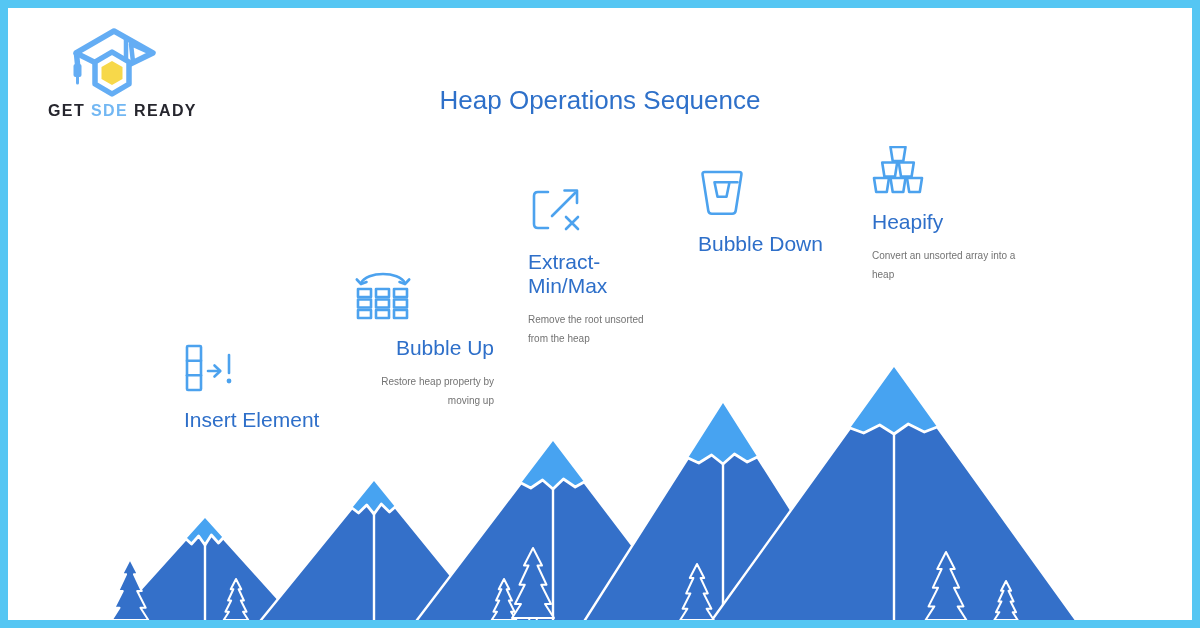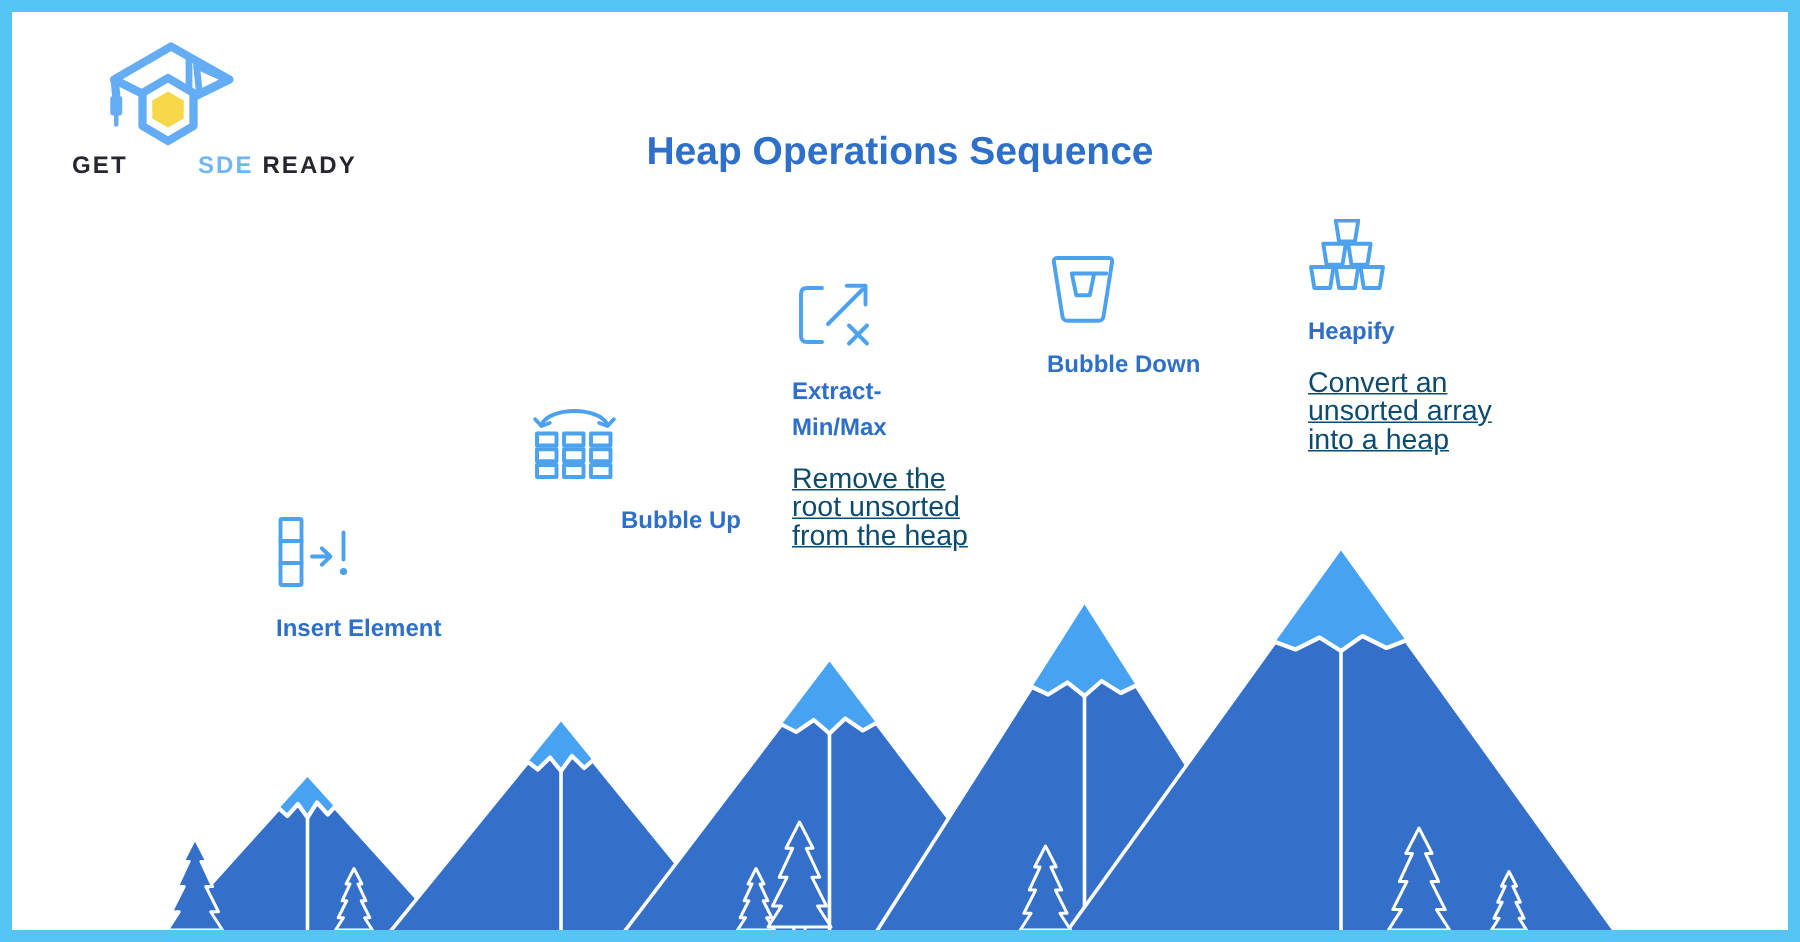--- a/index.html
+++ b/index.html
@@ -12,36 +12,36 @@
     position:absolute;inset:0;border:8px solid #55c6f3;
     z-index:60;pointer-events:none;
   }
   
   .logo{position:absolute;left:48px;top:24px;width:160px;z-index:5;}
   .logo-mark{display:block;margin-left:12px;}
   .logo-text{
     margin-top:2px;font-size:16px;font-weight:800;letter-spacing:1.4px;
     color:#26262e;white-space:nowrap;
   }
-  .logo-text .mid{color:#72b7f3;margin-left:41px;}
+  .logo-text .mid{color:#72b7f3;}
   
   .main-title{
     position:absolute;left:0;right:0;top:68px;text-align:center;
-    font-size:26px;font-weight:bold;color:#2e70c9;z-index:5;
+    font-size:26px;font-weight:normal;color:#2e70c9;z-index:5;
   }
   
   .step{position:absolute;z-index:5;}
   .step .icon{display:block;}
   .step h3{
-    margin:16px 0 0 0;font-size:16px;line-height:24px;font-weight:bold;
+    margin:16px 0 0 0;font-size:21px;line-height:24px;font-weight:normal;
     color:#2e6fc9;white-space:nowrap;
   }
   .step--extract h3{white-space:normal;max-width:104px;}
   .step p{
-    margin:12px 0 0 0;font-size:19px;line-height:19px;color:#0c4a6e;text-decoration:underline;
+    margin:12px 0 0 0;font-size:10px;line-height:19px;color:#737373;
   }
   .s1{left:184px;top:344px;width:135px;}
   .s2{left:354px;top:270px;width:140px;text-align:right;}
   .s3{left:528px;top:184px;width:130px;}
   .s4{left:698px;top:168px;width:140px;}
   .s5{left:872px;top:146px;width:152px;}
   .icon *{stroke:#4ca2ee;stroke-width:2.6;fill:none;
           stroke-linecap:round;stroke-linejoin:round;}
   .icon .fill{fill:#4ca2ee;stroke:none;}
   
@@ -101,20 +101,21 @@
     <rect x="4" y="29.5" width="13" height="8" stroke-width="2.3"></rect>
     <rect x="4" y="40" width="13" height="8" stroke-width="2.3"></rect>
     <rect x="22" y="19" width="13" height="8" stroke-width="2.3"></rect>
     <rect x="22" y="29.5" width="13" height="8" stroke-width="2.3"></rect>
     <rect x="22" y="40" width="13" height="8" stroke-width="2.3"></rect>
     <rect x="40" y="19" width="13" height="8" stroke-width="2.3"></rect>
     <rect x="40" y="29.5" width="13" height="8" stroke-width="2.3"></rect>
     <rect x="40" y="40" width="13" height="8" stroke-width="2.3"></rect>
   </svg>
   <h3>Bubble Up</h3>
+  <p>Restore heap property by moving up</p>
 </div>
 
 <div class="step s3 step--extract">
   <svg class="icon" width="56" height="50" viewBox="0 0 56 50">
     <path d="M20,8 H10 Q6,8 6,12 V40 Q6,44 10,44 H20"></path>
     <line x1="24" y1="32" x2="47" y2="9"></line>
     <path d="M36.5,6.5 H49 V19"></path>
     <path d="M38,33 L50,45 M50,33 L38,45"></path>
   </svg>
   <h3>Extract-Min/Max</h3>

